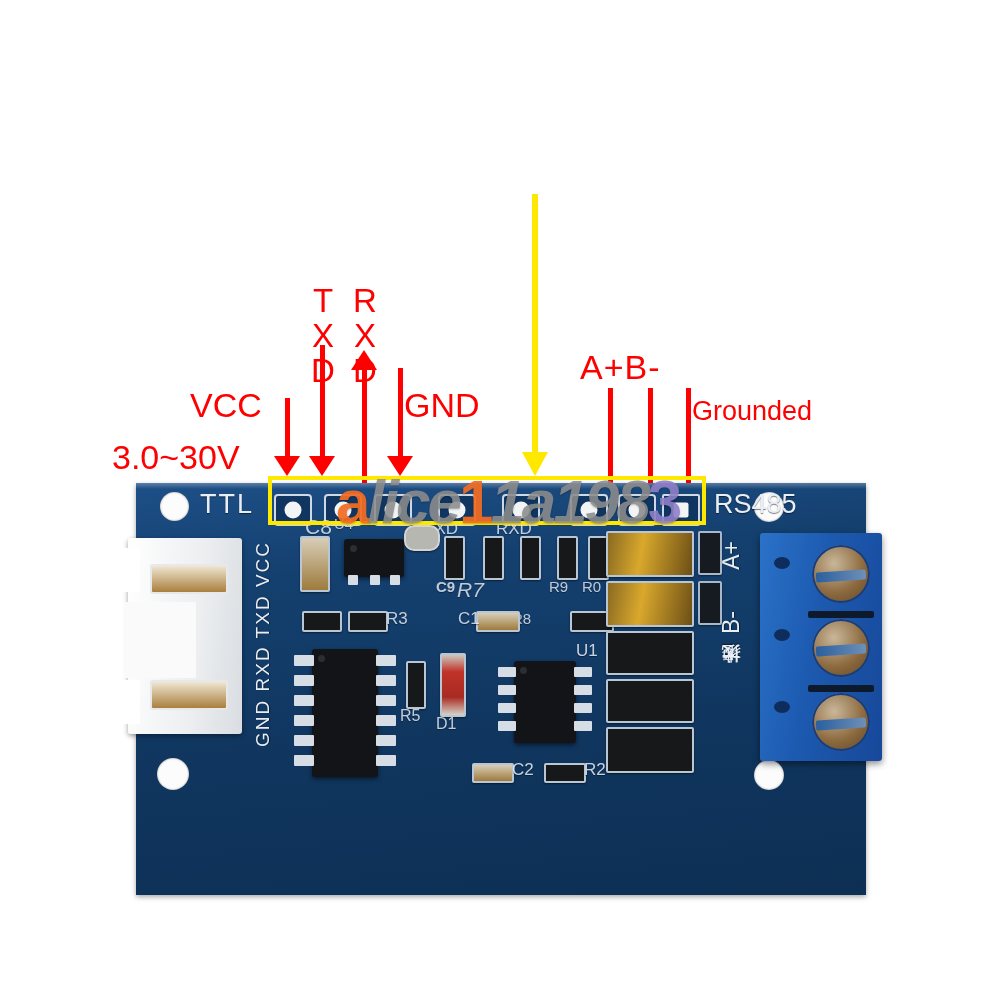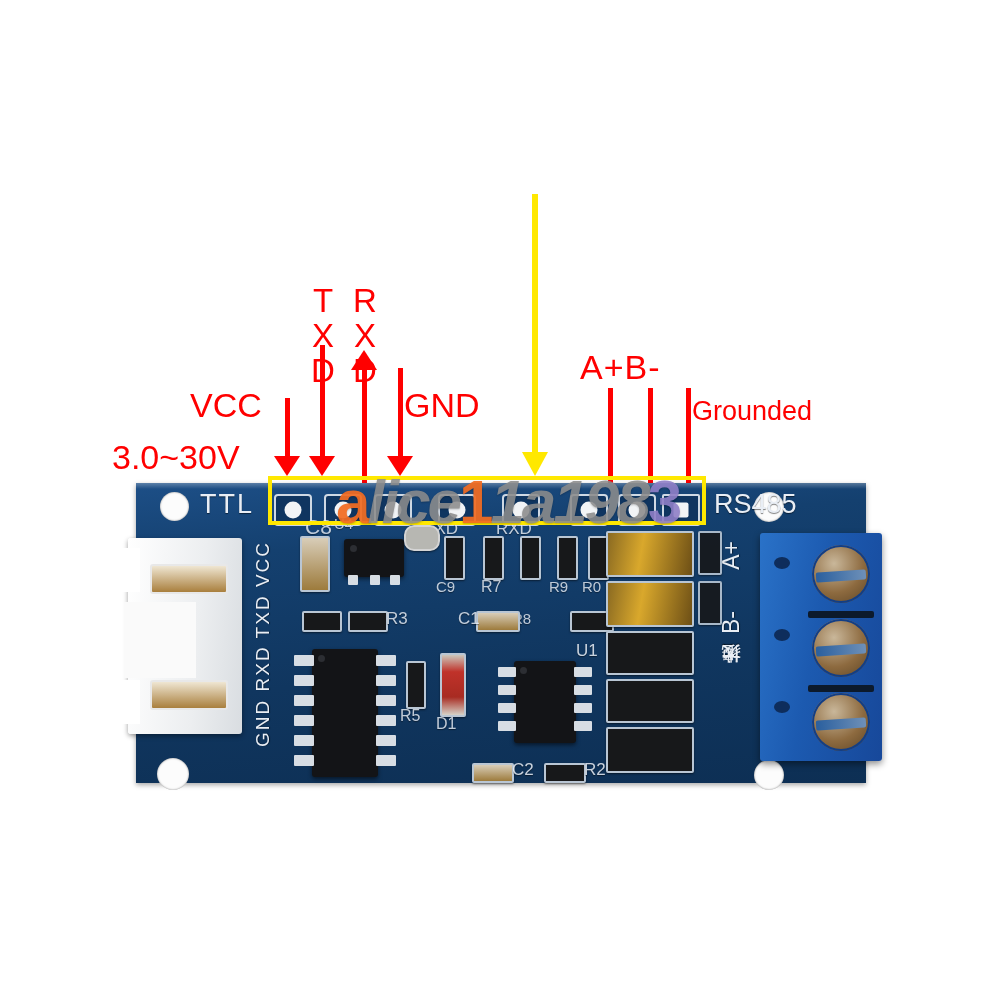--- a/index.html
+++ b/index.html
@@ -29,21 +29,21 @@
   .ahead.down{border-top:20px solid #ff0000;}
   .ahead.up{border-bottom:20px solid #ff0000;}
   .ahead.ydown{border-left:13px solid transparent;border-right:13px solid transparent;
                border-top:24px solid #ffe800;}
 
   
   #hlbox{position:absolute;left:268px;top:476px;width:438px;height:49px;
          border:4px solid #ffe800;box-sizing:border-box;z-index:40;}
 
   
-  #board{position:absolute;left:136px;top:483px;width:730px;height:300px;
+  #board{position:absolute;left:136px;top:483px;width:730px;height:412px;
          background:linear-gradient(175deg,#1d4f87 0%,#14406f 22%,#10365f 60%,#0d2f54 100%);
          box-shadow:0 2px 5px rgba(0,0,0,.35);}
   #board:after{content:"";position:absolute;left:0;top:0;right:0;height:6px;
          background:linear-gradient(180deg,rgba(255,255,255,.28),rgba(255,255,255,0));}
 
   .mhole{position:absolute;border-radius:50%;background:#fcfcfc;
          box-shadow:0 0 2px rgba(0,0,0,.5) inset;}
   .silk{position:absolute;color:#e9eef5;font-family:"Liberation Sans",sans-serif;
         text-shadow:0 1px 1px rgba(0,0,0,.5);white-space:pre;}
   .silk-v{writing-mode:vertical-rl;text-orientation:mixed;}
@@ -197,24 +197,24 @@
     <div class="silk" style="left:169px;top:32px;font-size:21px;opacity:.8;">C8</div>
 
     <div class="ic" style="left:208px;top:56px;width:60px;height:38px;"></div>
     <div class="leg" style="left:212px;top:92px;width:10px;height:10px;"></div>
     <div class="leg" style="left:234px;top:92px;width:10px;height:10px;"></div>
     <div class="leg" style="left:254px;top:92px;width:10px;height:10px;"></div>
     <div class="silk" style="left:198px;top:32px;font-size:15px;opacity:.8;">U4</div>
     <div class="smd" style="left:268px;top:42px;width:32px;height:22px;border-radius:10px;background:#b7b7b2;border-color:#d4d4d4;"></div>
 
     <div class="smd" style="left:308px;top:53px;width:17px;height:40px;"></div>
-    <div class="silk" style="left:300px;top:95px;font-size:15px;opacity:.8;">C9</div>
+    <div class="silk" style="left:300px;top:95px;font-size:15px;opacity:.8;font-weight:bold;">C9</div>
 
     <div class="smd" style="left:347px;top:53px;width:17px;height:40px;"></div>
-    <div class="silk" style="left:345px;top:95px;font-size:16px;opacity:.8;">R7</div>
+    <div class="silk" style="left:321px;top:95px;font-size:21px;opacity:.8;font-style:italic;">R7</div>
 
     <div class="smd" style="left:384px;top:53px;width:17px;height:40px;"></div>
     <div class="silk" style="left:376px;top:95px;font-size:15px;opacity:.8;margin-top:32px;">R8</div>
 
     <div class="smd" style="left:421px;top:53px;width:17px;height:40px;"></div>
     <div class="silk" style="left:413px;top:95px;font-size:15px;opacity:.8;">R9</div>
 
     <div class="smd" style="left:452px;top:53px;width:17px;height:40px;"></div>
     <div class="silk" style="left:446px;top:95px;font-size:15px;opacity:.8;">R0</div>
 

